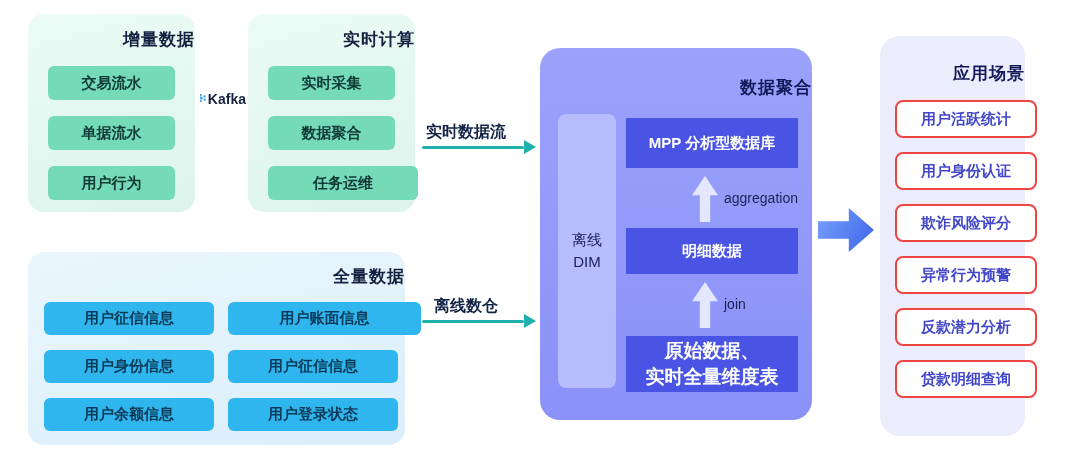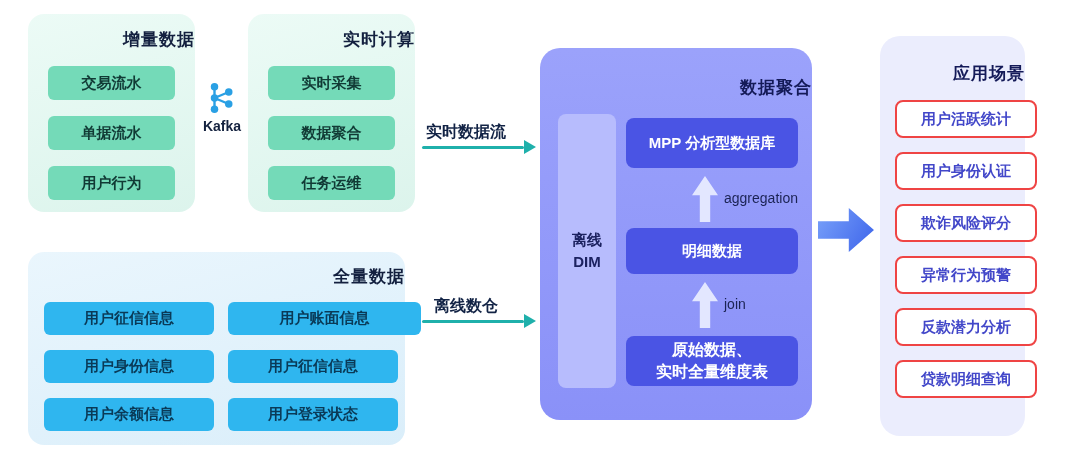--- a/index.html
+++ b/index.html
@@ -8,31 +8,31 @@
   .panel{position:absolute;border-radius:16px}
   .p-mint{background:linear-gradient(165deg,#ecfbf6 0%,#dcf4ec 100%)}
   .p-blue{background:linear-gradient(165deg,#eaf6fd 0%,#daeefa 100%)}
   .p-purple{background:linear-gradient(180deg,#9ba2fb 0%,#8a91f8 100%);border-radius:20px}
   .p-lav{background:#ebedfd;border-radius:20px}
   .panel-title{position:absolute;left:0;right:0;text-align:right;font-weight:bold;font-size:17px;color:#13203f;letter-spacing:1px}
   .panel-title.on-purple{color:#141a58}
   .node{position:absolute;display:flex;align-items:center;justify-content:center;font-weight:bold;font-size:15px;border-radius:6px;text-align:center}
   .n-green{background:#74dab8;color:#113a35}
   .n-blue{background:#2fb6ef;color:#0a3a57}
-  .n-indigo{background:#4a54e4;color:#fff;border-radius:8px;font-size:15px}
+  .n-indigo{background:#4a54e4;color:#fff;border-radius:0;font-size:15px}
   .n-white{background:#ffffff;border:2px solid #ef4444;color:#4247c9;border-radius:8px}
-  .dim-bar{position:absolute;background:#b7bcfd;border-radius:8px;display:flex;align-items:center;justify-content:center;text-align:center;font-weight:bold;font-size:15px;color:#1c2260;white-space:pre-line;line-height:1.5}
+  .dim-bar{position:absolute;background:#b7bcfd;border-radius:8px;display:flex;align-items:center;justify-content:center;text-align:center;font-weight:normal;font-size:15px;color:#1c2260;white-space:pre-line;line-height:1.5}
   .pre{white-space:pre-line;line-height:1.35}
   .flow-label{position:absolute;font-weight:bold;font-size:16px;color:#122345}
   .flow-line{position:absolute;height:3px;background:#1fb0ab;border-radius:2px}
   .flow-head{position:absolute;width:0;height:0;border-top:7px solid transparent;border-bottom:7px solid transparent;border-left:12px solid #1fb0ab}
   .up-arrow{position:absolute;background:#e3e7ff;clip-path:polygon(50% 0,100% 42%,70% 42%,70% 100%,30% 100%,30% 42%,0 42%)}
   .big-arrow{position:absolute;background:linear-gradient(120deg,#7aa2fa,#3c63ea);clip-path:polygon(0 32%,55% 32%,55% 4%,100% 50%,55% 96%,55% 68%,0 68%)}
   .inner-label{position:absolute;font-size:14px;color:#1b2353}
-  .kafka{position:absolute;display:flex;flex-direction:column;align-items:center}
+  .kafka{position:absolute;display:flex;flex-direction:row;align-items:center}
   .kafka-label{font-weight:bold;font-size:14px;color:#14223f;margin-top:2px}
 </style>
 </head>
 <body>
 
 <div class="canvas">
 
   <div class="panel p-mint" style="left:28px;top:14px;width:167px;height:198px">
     <div class="panel-title" style="top:14px">增量数据</div>
     <div class="node n-green" style="left:20px;top:52px;width:127px;height:34px">交易流水</div>
@@ -55,21 +55,21 @@
         <circle cx="16.5" cy="16" r="2.5"></circle>
       </g>
     </svg>
     <div class="kafka-label">Kafka</div>
   </div>
 
   <div class="panel p-mint" style="left:248px;top:14px;width:167px;height:198px">
     <div class="panel-title" style="top:14px">实时计算</div>
     <div class="node n-green" style="left:20px;top:52px;width:127px;height:34px">实时采集</div>
     <div class="node n-green" style="left:20px;top:102px;width:127px;height:34px">数据聚合</div>
-    <div class="node n-green" style="left:20px;top:152px;width:127px;height:34px">任务运维</div>
+    <div class="node n-green" style="left:20px;top:152px;width:150px;height:34px">任务运维</div>
   </div>
 
   <div class="flow-label" style="left:426px;top:122px">实时数据流</div>
   <div class="flow-line" style="left:422px;top:146px;width:102px"></div>
   <div class="flow-head" style="left:524px;top:140px"></div>
 
   <div class="panel p-blue" style="left:28px;top:252px;width:377px;height:193px">
     <div class="panel-title" style="top:13px">全量数据</div>
     <div class="node n-blue" style="left:16px;top:50px;width:170px;height:33px">用户征信信息</div>
     <div class="node n-blue" style="left:200px;top:50px;width:193px;height:33px">用户账面信息</div>
@@ -86,21 +86,21 @@
   <div class="panel p-purple" style="left:540px;top:48px;width:272px;height:372px">
     <div class="panel-title on-purple" style="top:28px">数据聚合</div>
     <div class="dim-bar" style="left:18px;top:66px;width:58px;height:274px">离线
 DIM</div>
     <div class="node n-indigo" style="left:86px;top:70px;width:172px;height:50px">MPP 分析型数据库</div>
     <div class="up-arrow" style="left:152px;top:128px;width:26px;height:46px"></div>
     <div class="inner-label" style="left:184px;top:142px">aggregation</div>
     <div class="node n-indigo" style="left:86px;top:180px;width:172px;height:46px">明细数据</div>
     <div class="up-arrow" style="left:152px;top:234px;width:26px;height:46px"></div>
     <div class="inner-label" style="left:184px;top:248px">join</div>
-    <div class="node n-indigo pre" style="left:86px;top:288px;width:172px;height:50px;font-size:16px">原始数据、
+    <div class="node n-indigo pre" style="left:86px;top:288px;width:172px;height:56px;font-size:19px">原始数据、
 实时全量维度表</div>
   </div>
 
   <div class="big-arrow" style="left:818px;top:206px;width:56px;height:48px"></div>
 
   <div class="panel p-lav" style="left:880px;top:36px;width:145px;height:400px">
     <div class="panel-title" style="top:26px;color:#141a58">应用场景</div>
     <div class="node n-white" style="left:15px;top:64px;width:142px;height:38px">用户活跃统计</div>
     <div class="node n-white" style="left:15px;top:116px;width:142px;height:38px">用户身份认证</div>
     <div class="node n-white" style="left:15px;top:168px;width:142px;height:38px">欺诈风险评分</div>

